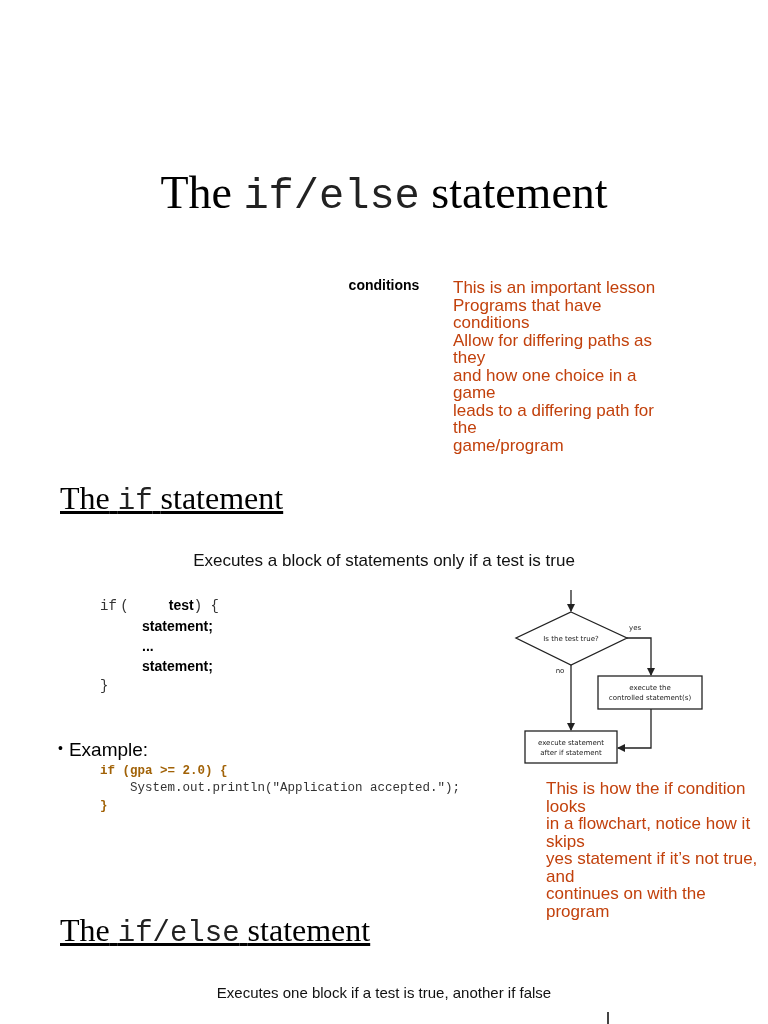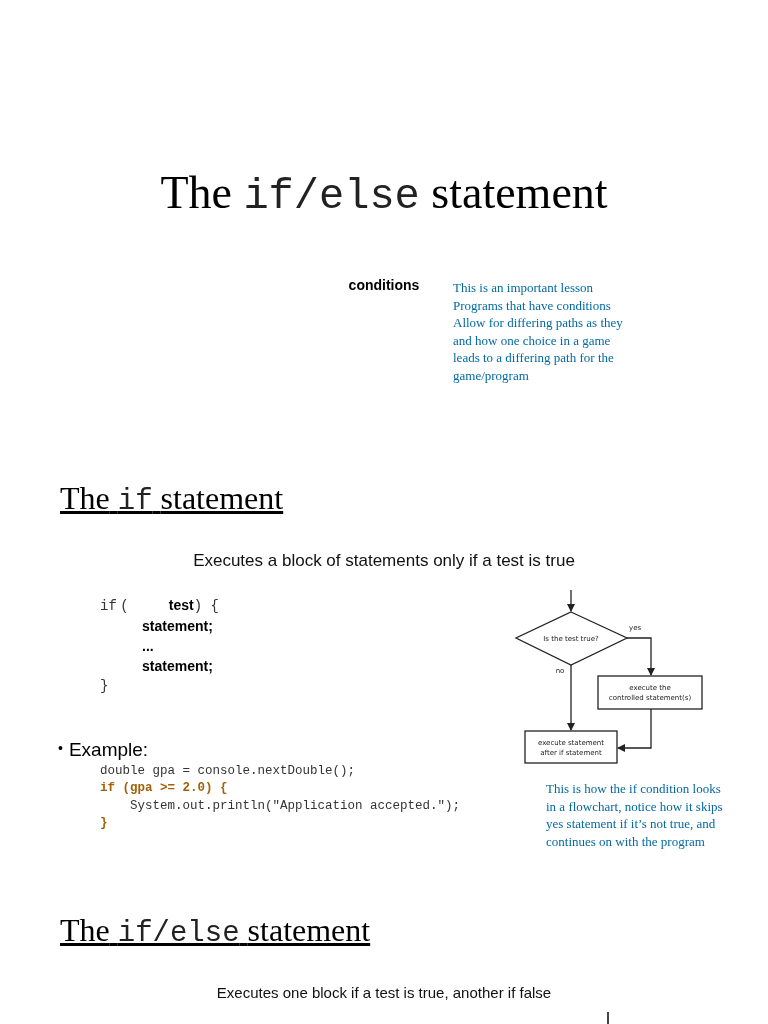--- a/index.html
+++ b/index.html
@@ -3,21 +3,21 @@
 <meta charset="utf-8">
 <style>
   html, body { margin:0; padding:0; background:#ffffff; }
   body { width:768px; height:1024px; position:relative; overflow:hidden; color:#000; }
   .abs { position:absolute; }
   .serif { font-family: "Liberation Serif", "DejaVu Serif", serif; }
   .mono { font-family: "Liberation Mono", "DejaVu Sans Mono", monospace; }
   .title1 { left:0; width:768px; top:166px; text-align:center; font-size:46px; line-height:54px; white-space:nowrap; }
   .title1 .code { font-size:42px; color:#222; }
   .subtitle1 { left:0; width:768px; top:230px; text-align:center; font-size:14px; font-weight:bold; font-family:"Liberation Sans", sans-serif;margin-top:47px; }
-  .note { color:#0369a1; font-family:Liberation Serif, serif; font-size:13px; line-height:17.5px; }
+  .note { color:#c2410c; font-family:Liberation Sans, sans-serif; font-size:17px; line-height:17.5px; }
   .note1 { left:453px; top:279px; width:210px; }
   .note2 { left:546px; top:780px; width:222px; }
   .h2 { left:60px; font-size:32px; line-height:40px; white-space:nowrap;text-decoration:underline; }
   .h2 .code { font-size:29px; color:#222; }
   .h2a { top:478px; }
   .h2b { top:910px; }
   .desc { left:0; width:768px; text-align:center; font-family:"Liberation Sans", sans-serif; font-size:17px; color:#111; }
   .desc1 { top:551px; padding-left:0; }
   .desc1 span { position:relative; left:0; }
   .desc2 { top:984px; font-size:15px; }
@@ -64,21 +64,21 @@
   </div>
   <div class="ind b">statement;</div>
   <div class="ind b">...</div>
   <div class="ind b">statement;</div>
   <div class="kw">}</div>
 </div>
 
 <div class="abs example">
   <span class="bullet">•</span><span>Example:</span>
 </div>
-<div class="abs excode mono"><div>double gpa = console.nextDouble();</div><div class="b">if (gpa &gt;= 2.0) {</div><div>    System.out.println("Application accepted.");</div><div class="b">}</div></div>
+<div class="abs excode mono"><div class="b">if (gpa &gt;= 2.0) {</div><div>    System.out.println("Application accepted.");</div><div class="b">}</div></div>
 
 <svg class="abs flow" width="220" height="190" viewBox="500 585 220 190" xmlns="http://www.w3.org/2000/svg">
   <defs>
     <marker id="arr" markerWidth="8" markerHeight="8" refX="7" refY="4" orient="auto" markerUnits="userSpaceOnUse">
       <path d="M0,0 L8,4 L0,8 z" fill="#222"></path>
     </marker>
   </defs>
   <g stroke="#222" stroke-width="1.3" fill="none">
     <line x1="571" y1="590" x2="571" y2="611" marker-end="url(#arr)"></line>
     <polygon points="571,612 627,638 571,665 516,638" fill="#fff"></polygon>

